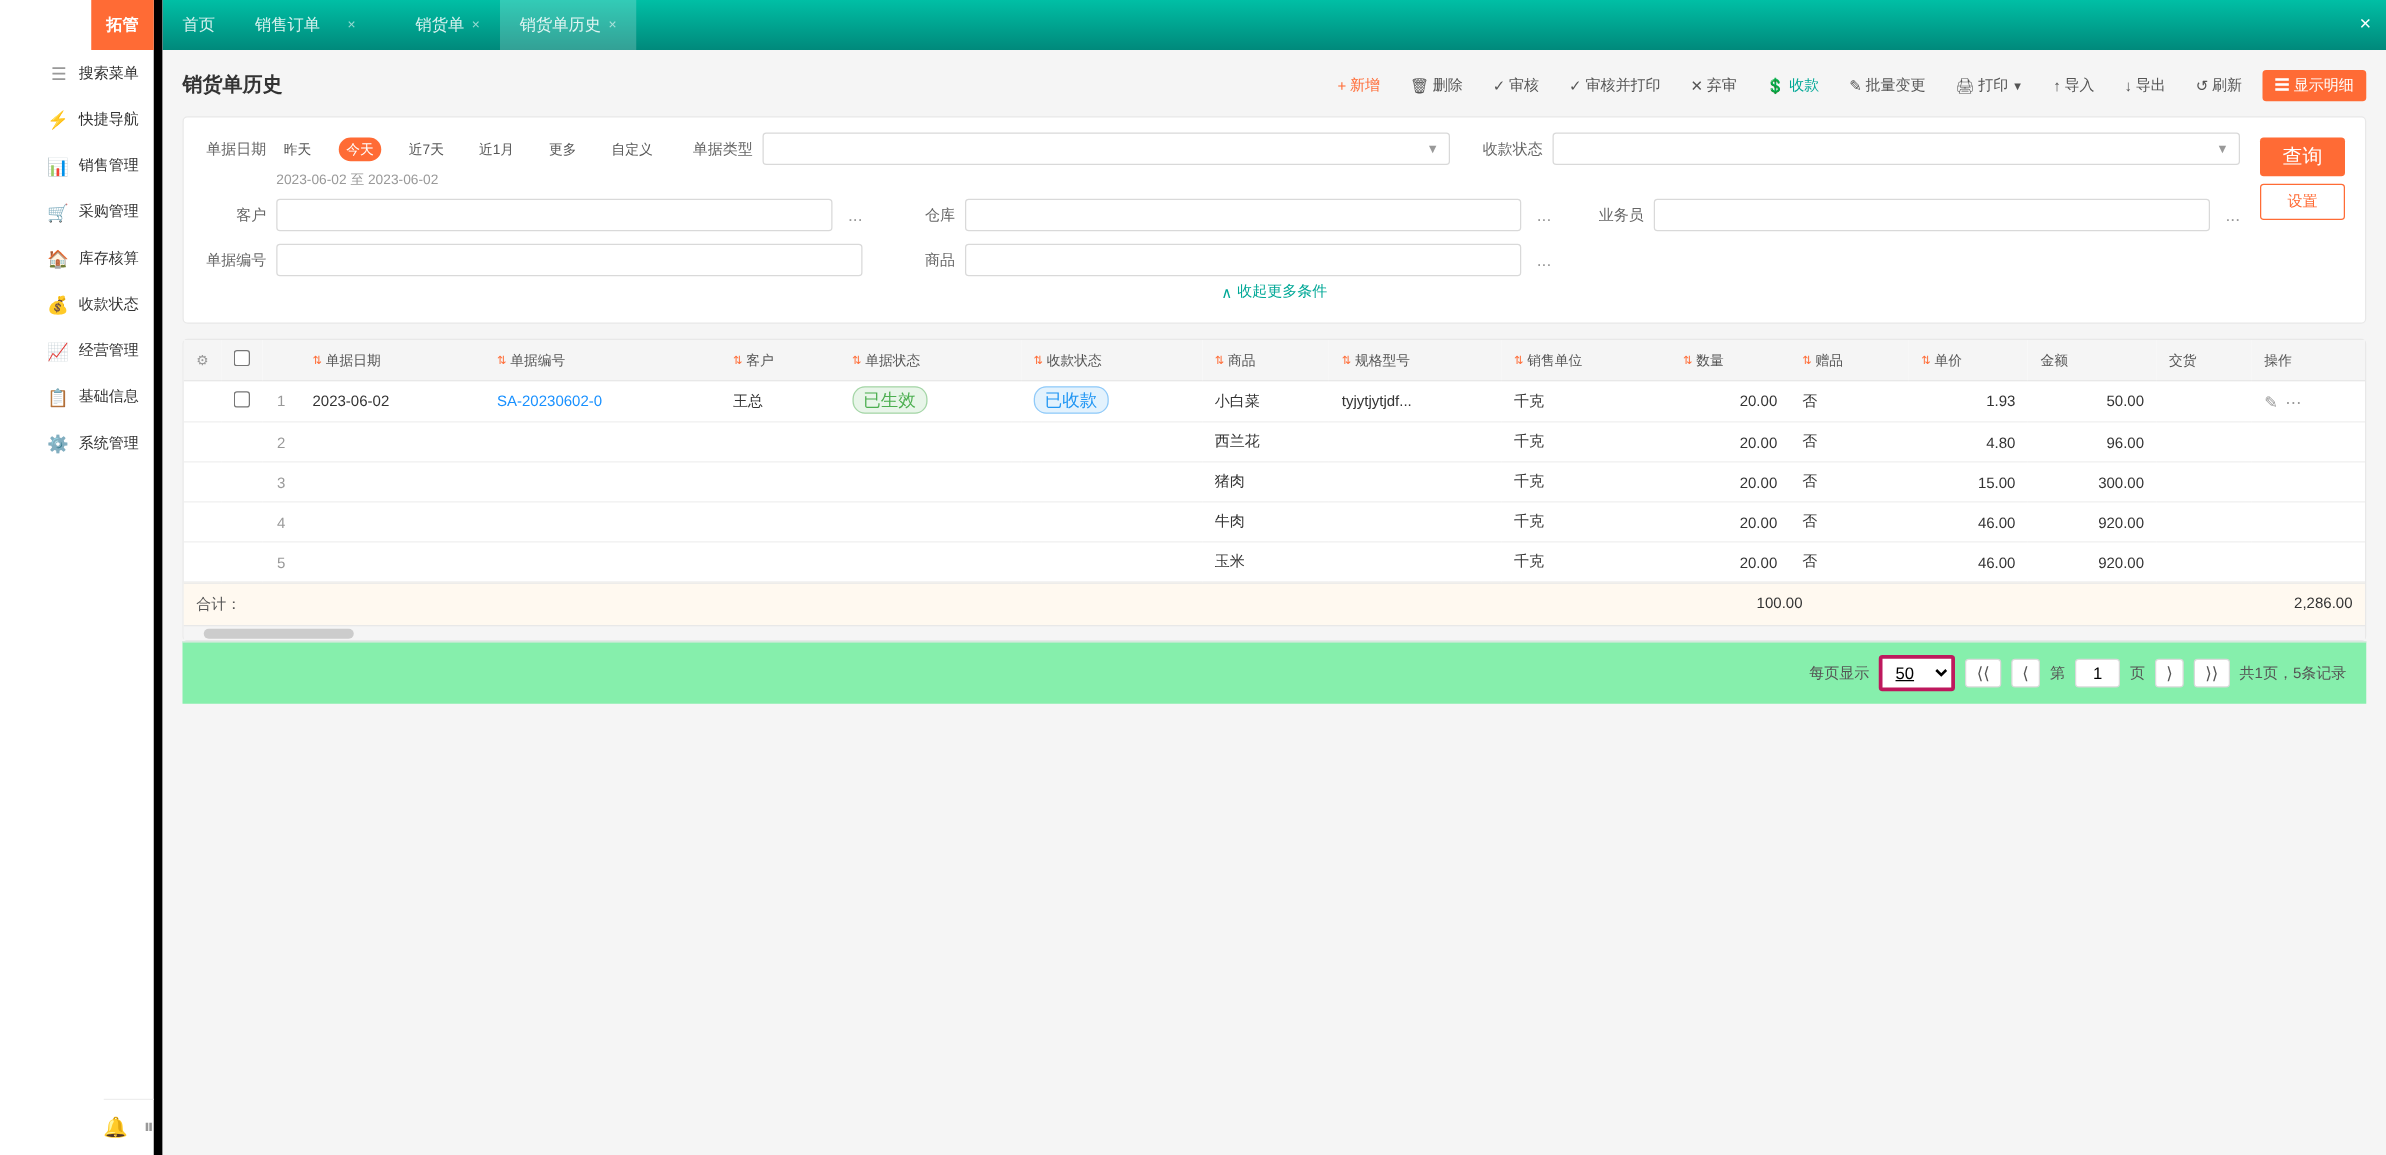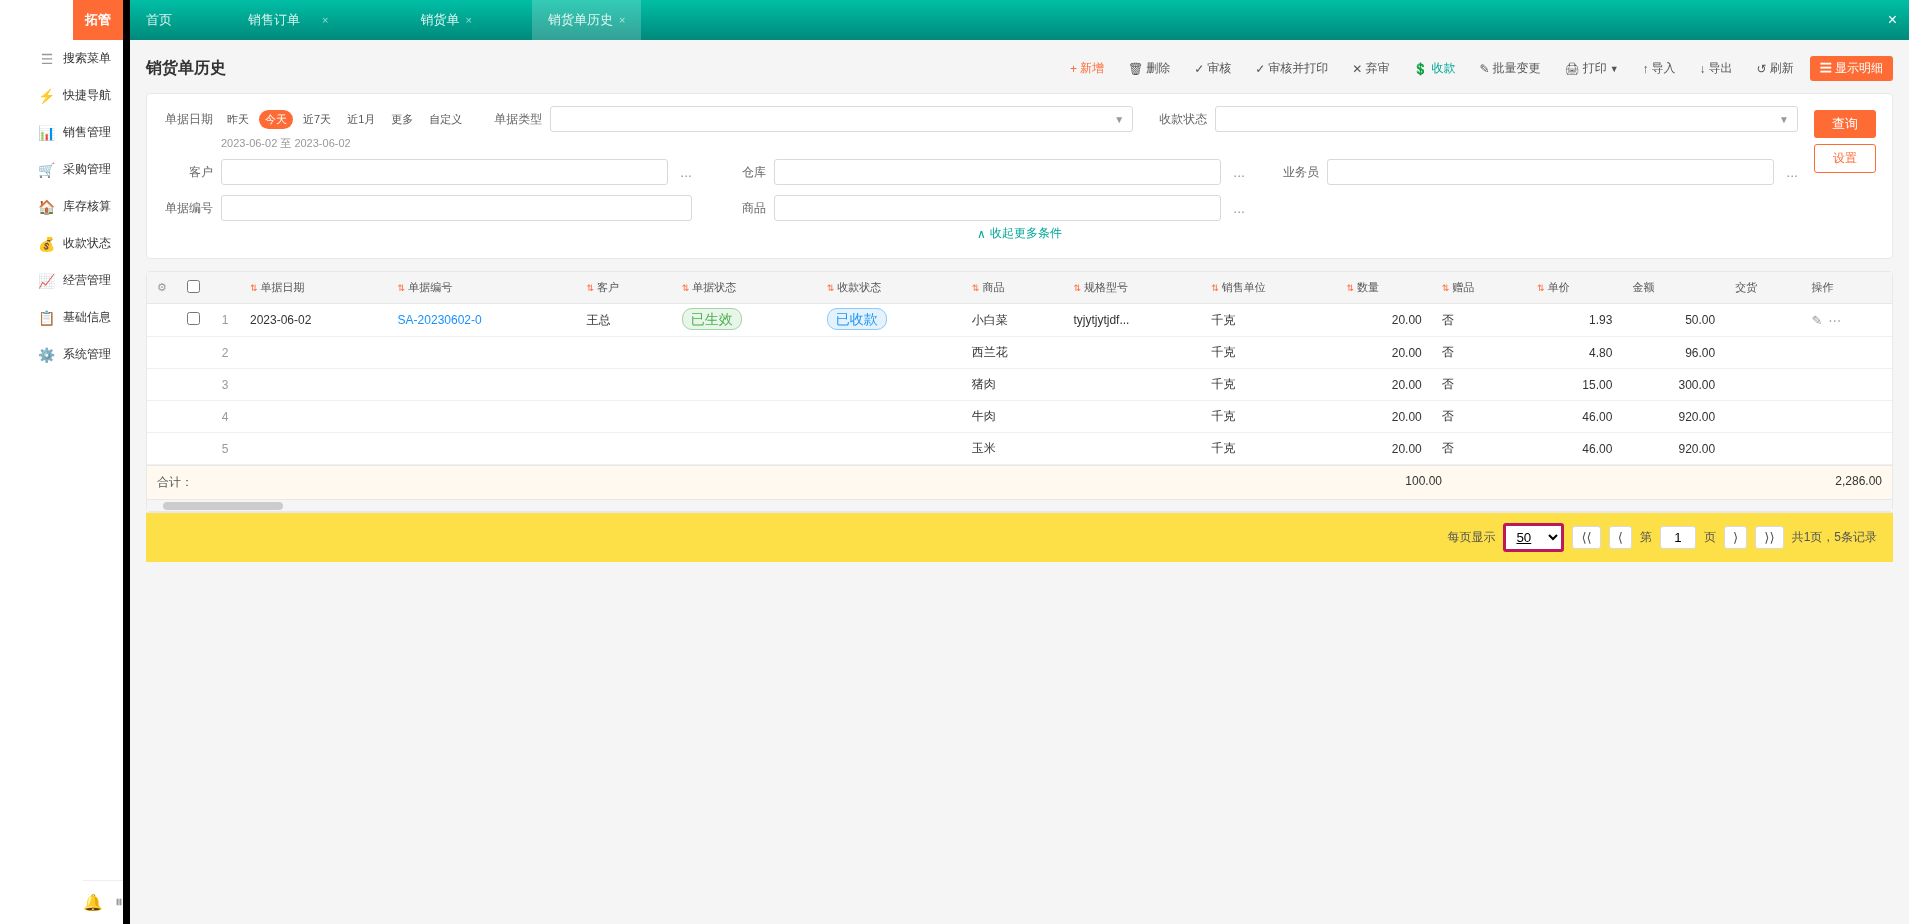--- a/index.html
+++ b/index.html
@@ -27,28 +27,28 @@
     .display-btn { background: #ff6b35; color: white; border: none; padding: 4px 10px; border-radius: 3px; cursor: pointer; font-size: 12px; }
 
     
     .filter-panel { background: #fff; border: 1px solid #e8e8e8; border-radius: 4px; padding: 12px 16px; margin-bottom: 12px; }
     .filter-row { display: flex; align-items: center; margin-bottom: 10px; gap: 24px; }
     .filter-item { display: flex; align-items: center; gap: 8px; }
     .filter-label { color: #666; font-size: 12px; white-space: nowrap; min-width: 50px; text-align: right; }
     .filter-input { border: 1px solid #d9d9d9; border-radius: 3px; padding: 3px 8px; font-size: 12px; color: #333; min-width: 180px; height: 26px; }
     .filter-select { border: 1px solid #d9d9d9; border-radius: 3px; padding: 3px 8px; font-size: 12px; color: #333; min-width: 200px; height: 26px; background: white; display: flex; align-items: center; justify-content: space-between; cursor: pointer; }
     .filter-dots { color: #999; cursor: pointer; font-size: 14px; margin-left: 4px; }
-    .date-filter { display: flex; align-items: center; gap: 4px; flex: 1; }
+    .date-filter { display: flex; align-items: center; gap: 16px; flex: 1; }
     .date-tag { padding: 2px 6px; border-radius: 3px; cursor: pointer; font-size: 11px; color: #555; }
     .date-tag.active { background: #ff6b35; color: white; border-radius: 10px; }
     .date-range { font-size: 11px; color: #999; }
     .collapse-btn { display: flex; align-items: center; justify-content: center; color: #00a896; cursor: pointer; font-size: 12px; gap: 4px; padding: 4px 0; }
 
     
-    .query-btn { background: #ff6b35; color: white; border: none; padding: 5px 18px; border-radius: 3px; cursor: pointer; font-size: 13px; }
+    .query-btn { background: #ff6b35; color: white; border: none; padding: 5px 18px; border-radius: 3px; cursor: pointer; font-size: 16px; }
     .settings-btn { background: white; color: #ff6b35; border: 1px solid #ff6b35; padding: 5px 14px; border-radius: 3px; cursor: pointer; font-size: 12px; }
 
     
     .table-container { background: #fff; border: 1px solid #e8e8e8; border-radius: 4px; }
     table { width: 100%; border-collapse: collapse; font-size: 12px; }
     thead tr { background: #f5f5f5; }
     th { padding: 8px 10px; text-align: left; color: #555; font-weight: normal; border-bottom: 1px solid #e8e8e8; white-space: nowrap; font-size: 11px; }
     td { padding: 7px 10px; color: #333; border-bottom: 1px solid #f0f0f0; }
     .th-sort { display: flex; align-items: center; gap: 3px; cursor: pointer; }
     .sort-icon { color: #ff6b35; font-size: 9px; }
@@ -60,34 +60,34 @@
     .ops-col { display: flex; align-items: center; gap: 6px; }
     .op-icon { color: #999; cursor: pointer; font-size: 13px; }
 
     
     .table-footer { background: #fff9f0; padding: 8px 10px; border-top: 1px solid #e8e8e8; display: flex; }
     .footer-label { font-size: 12px; color: #555; min-width: 80px; }
     .footer-values { display: flex; flex: 1; }
     .footer-val { min-width: 80px; font-size: 12px; color: #333; text-align: right; }
 
     
-    .pagination { display: flex; align-items: center; justify-content: flex-end; padding: 10px 16px; background: #fde047; border-top: 1px solid #e8e8e8; gap: 8px; font-size: 12px; color: #555; }
+    .pagination { display: flex; align-items: center; justify-content: flex-end; padding: 10px 16px; background: #86efac; border-top: 1px solid #e8e8e8; gap: 8px; font-size: 12px; color: #555; }
     .page-btn { border: 1px solid #d9d9d9; background: white; padding: 3px 8px; cursor: pointer; border-radius: 3px; color: #555; }
     .page-btn:disabled { color: #ccc; cursor: not-allowed; }
     .page-input { border: 1px solid #d9d9d9; width: 36px; text-align: center; padding: 3px; border-radius: 3px; }
     .page-select { border: 3px solid #be185d; padding: 3px 6px; border-radius: 3px; background: white; text-decoration: underline; }
 
     
     .scroll-bar-area { height: 12px; background: #f5f5f5; border-top: 1px solid #e8e8e8; }
     .scroll-thumb { height: 8px; width: 120px; background: #ccc; border-radius: 4px; margin: 2px 0 0 16px; }
 
     .num-col { text-align: center; color: #999; }
 
     
-    .top-nav-tabs { display: flex; align-items: stretch; background: linear-gradient(to bottom, #00bfa5, #00897b); height: 40px; padding: 0; gap: 44px; }
+    .top-nav-tabs { display: flex; align-items: stretch; background: linear-gradient(to bottom, #00bfa5, #00897b); height: 40px; padding: 0; }
     .nav-tab { padding: 0 16px; height: 40px; display: flex; align-items: center; color: rgba(255,255,255,0.85); font-size: 13px; cursor: pointer; gap: 6px; }
     .nav-tab .close-x { font-size: 11px; opacity: 0.7; }
     .nav-tab.highlight { background: rgba(255,255,255,0.2); }
     .window-close { margin-left: auto; color: white; padding: 0 12px; cursor: pointer; font-size: 16px; display: flex; align-items: center; }
   </style>
 </head>
 <body>
 
 <div class="sidebar">
   <div class="sidebar-logo">拓管</div>

